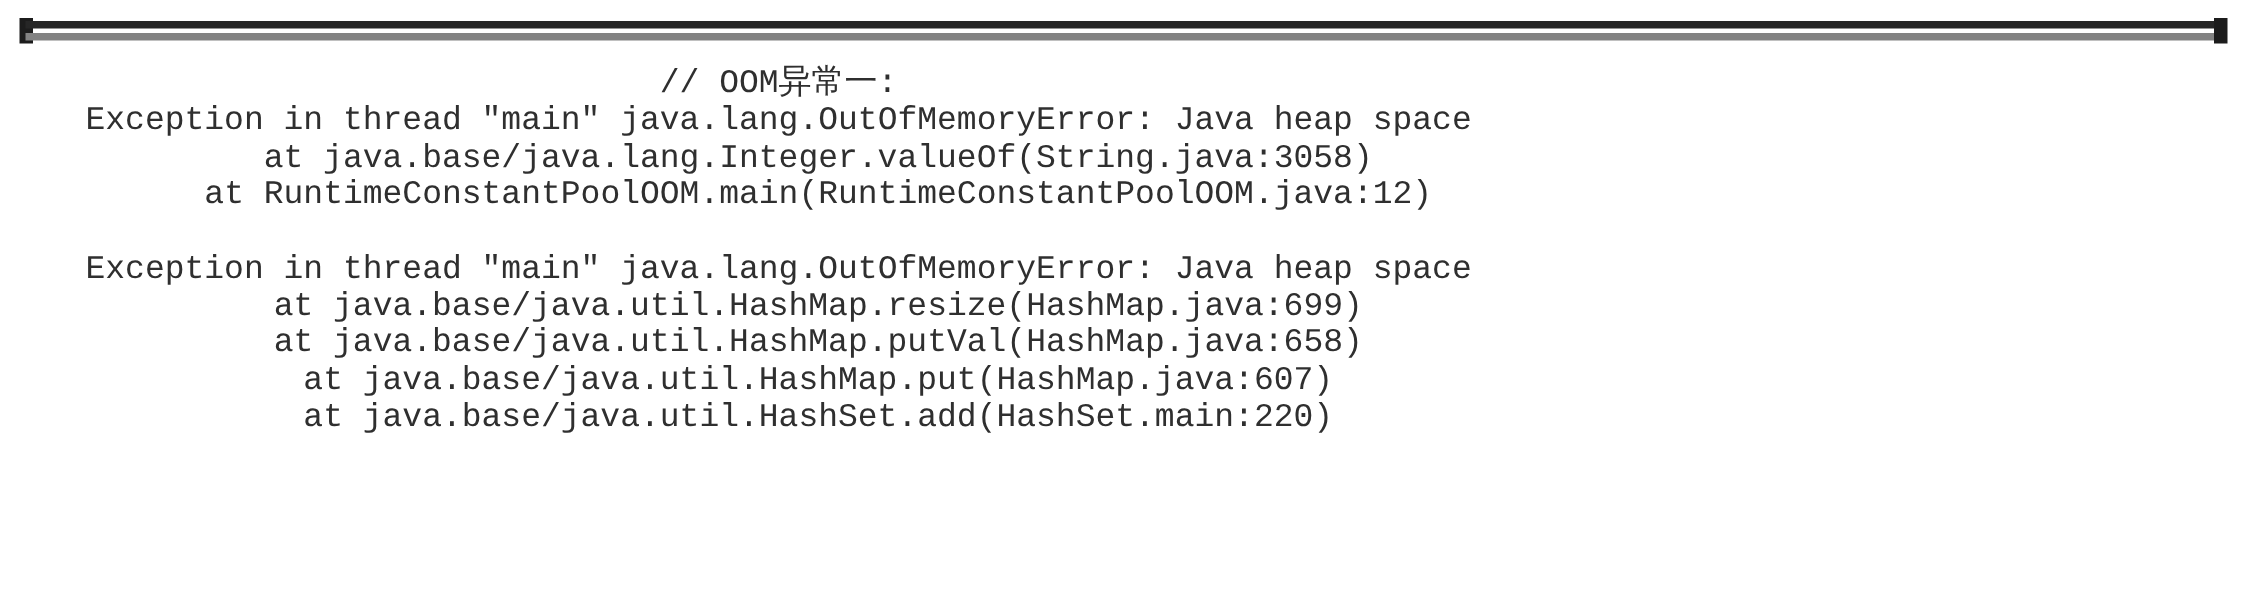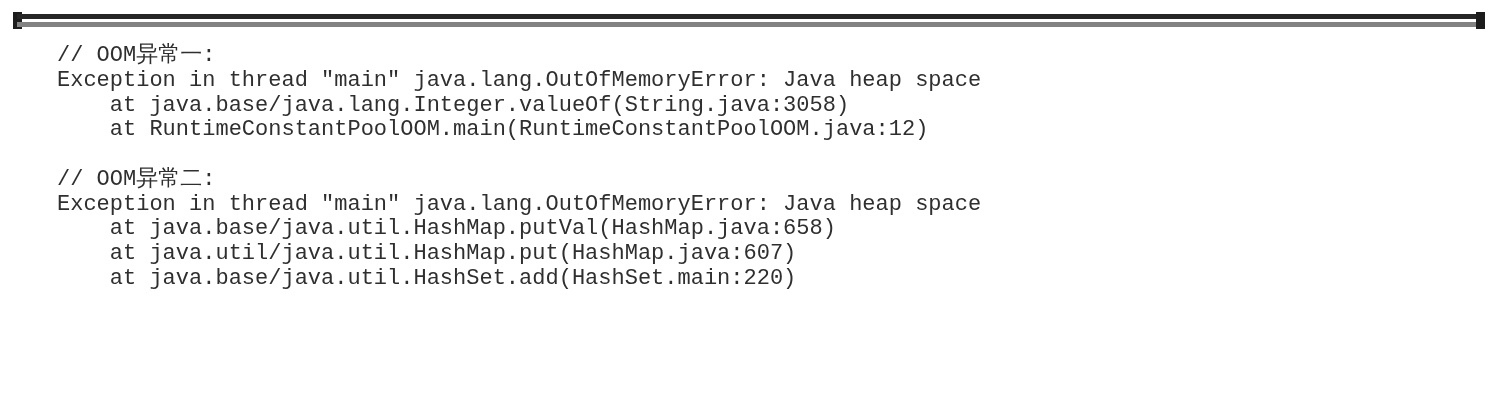--- a/index.html
+++ b/index.html
@@ -7,20 +7,21 @@
     padding: 0;
     background: #ffffff;
   }
   .screen {
     position: relative;
     width: 1497px;
     height: 290px;
     background: #ffffff;
     overflow: hidden;
     font-family: "Liberation Mono", "DejaVu Sans Mono", monospace;
+    text-align: center;
   }
   
   .rule {
     position: absolute;
     left: 17px;
     width: 1462px;
     height: 5px;
   }
   .rule-dark { background: #262626; }
   .rule-gray { background: #828282; }
@@ -75,24 +76,24 @@
   <div class="rule rule-dark rule-top-dark"></div>
   <div class="rule rule-gray rule-top-gray"></div>
   <div class="cap cap-top-right"></div>
 
   <div class="console">
     <div class="line">// OOM异常一:</div>
     <div class="line">Exception in thread "main" java.lang.OutOfMemoryError: Java heap space</div>
     <div class="line">    at java.base/java.lang.Integer.valueOf(String.java:3058)</div>
     <div class="line">    at RuntimeConstantPoolOOM.main(RuntimeConstantPoolOOM.java:12)</div>
     <div class="line"></div>
-    <div class="line">// OOM异常二:</div>
     <div class="line">Exception in thread "main" java.lang.OutOfMemoryError: Java heap space</div>
+    <div class="line">    at java.base/java.util.HashMap.resize(HashMap.java:699)</div>
     <div class="line">    at java.base/java.util.HashMap.putVal(HashMap.java:658)</div>
-    <div class="line">    at java.util/java.util.HashMap.put(HashMap.java:607)</div>
+    <div class="line">    at java.base/java.util.HashMap.put(HashMap.java:607)</div>
     <div class="line">    at java.base/java.util.HashSet.add(HashSet.main:220)</div>
   </div>
 
   <div class="watermark">CSDN @kdsnacs</div>
 
   <div class="cap cap-bottom-left"></div>
   <div class="rule rule-dark rule-bottom-dark"></div>
   <div class="rule rule-gray rule-bottom-gray"></div>
   <div class="cap cap-bottom-right"></div>
 

